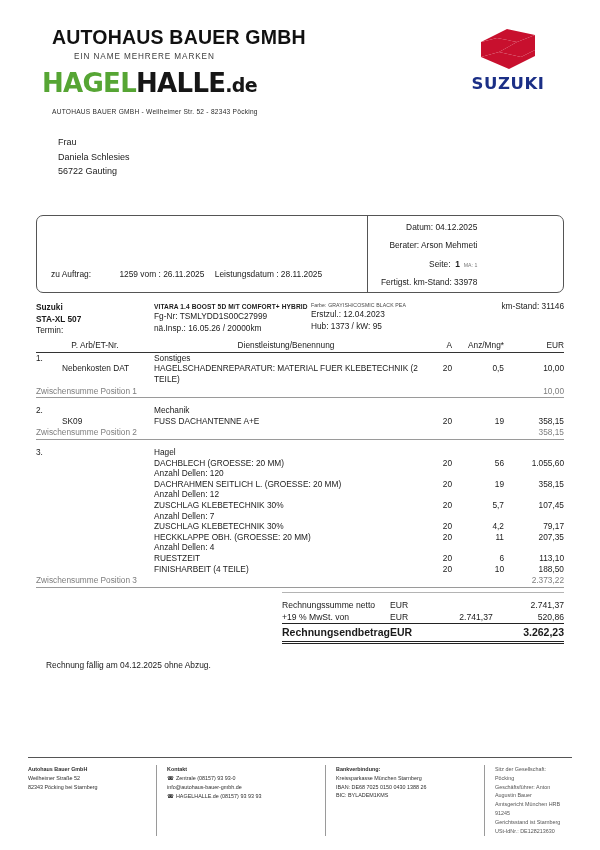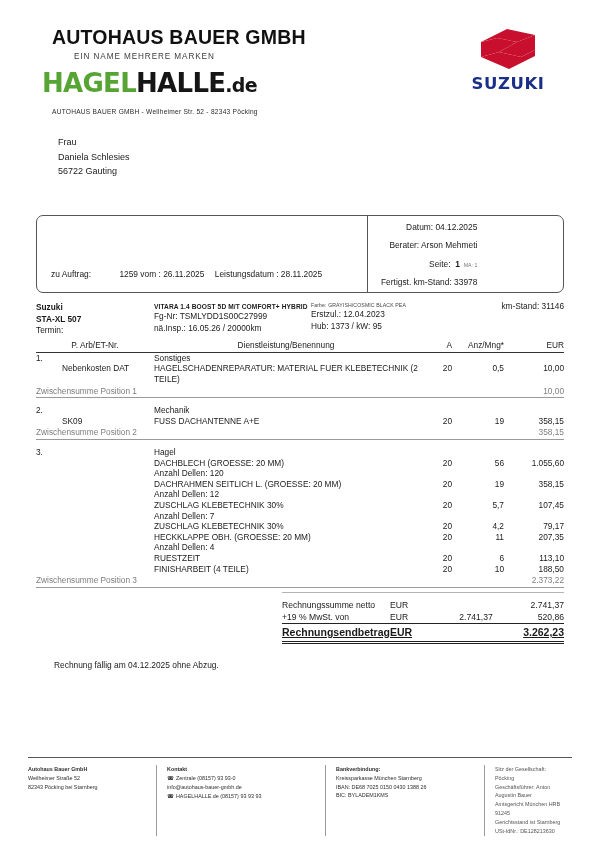--- a/index.html
+++ b/index.html
@@ -229,27 +229,26 @@
   .t-label { }
   .t-cur   { width: 34px; padding-left: 8px; }
   .t-mid   { width: 70px; text-align: right; }
   .t-val   { width: 72px; text-align: right; }
   .grand td {
     font-weight: bold;
     font-size: 10.5px;
     border-top: 1px solid #222;
     border-bottom: 3px double #222;
     padding: 2px 0 3px 0;
-    text-decoration: underline;
   }
 
   
   .payment-note {
     margin-top: 16px;
-    margin-left: 18px;
+    margin-left: 10px;
     font-size: 8.4px;
   }
 
   
   .footer {
     position: absolute;
     left: 28px;
     right: 28px;
     bottom: 14px;
     border-top: 1px solid #555;

